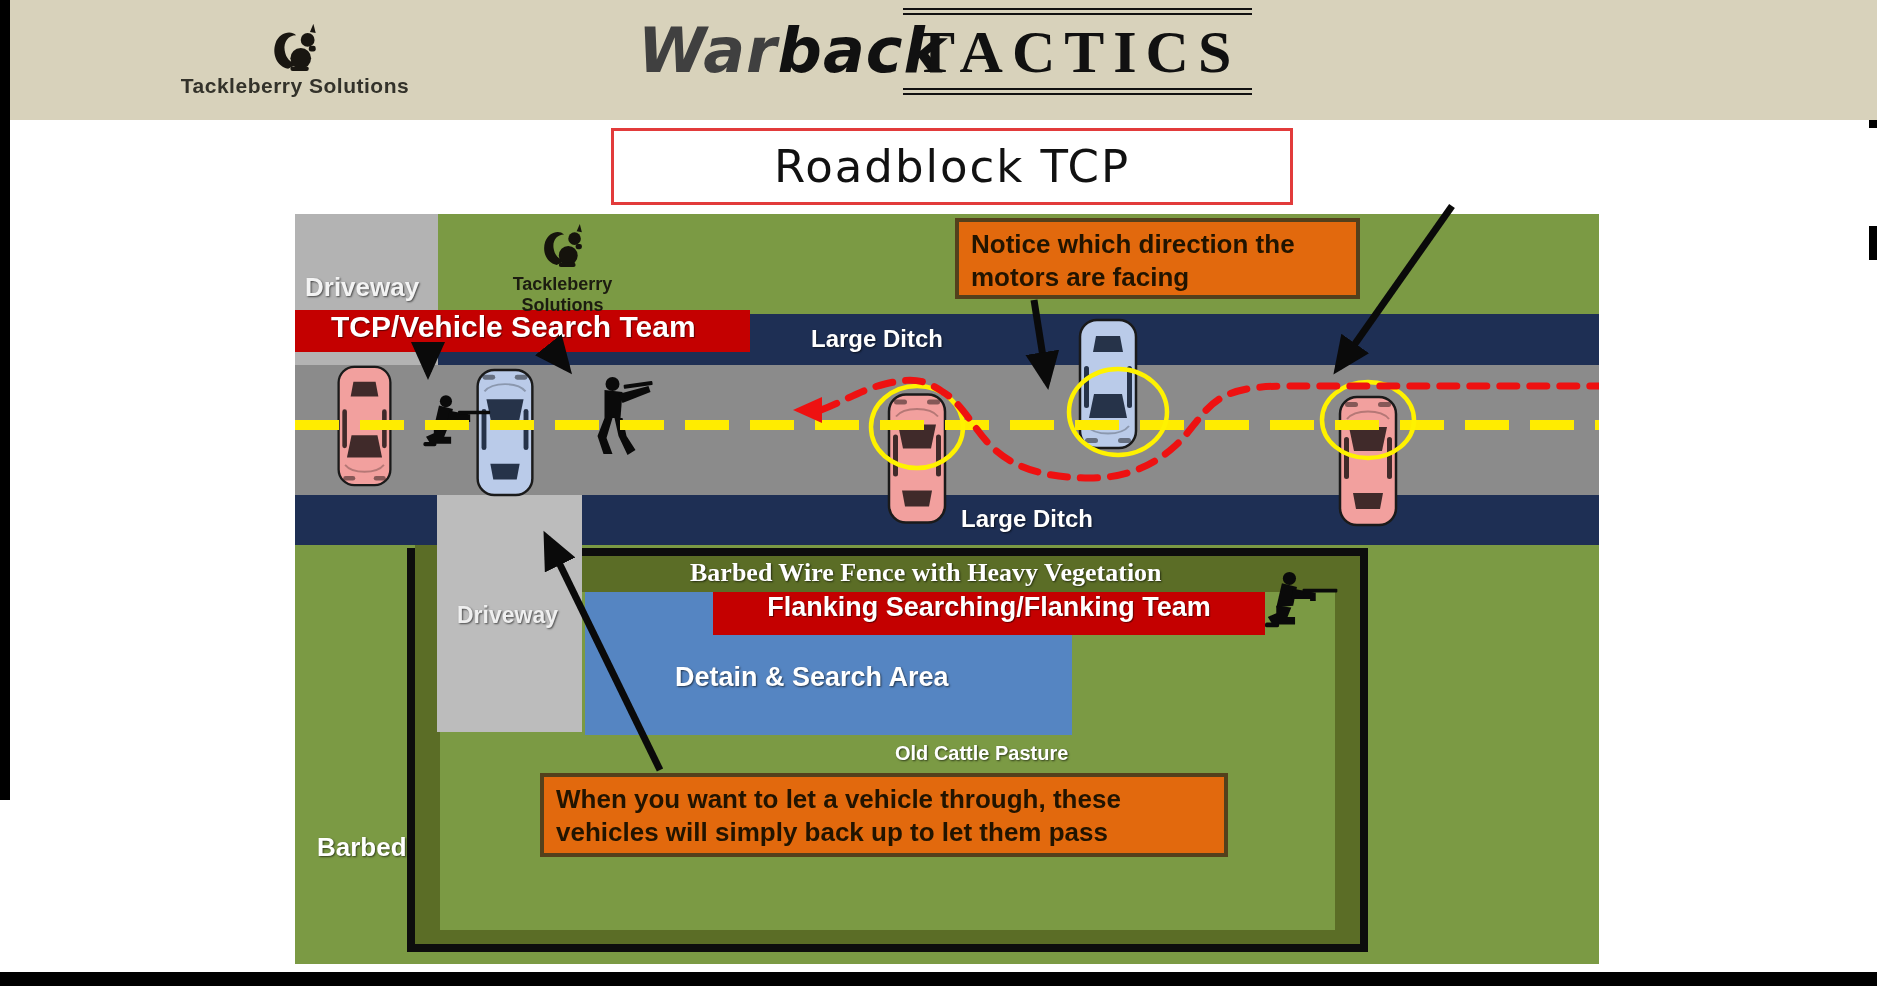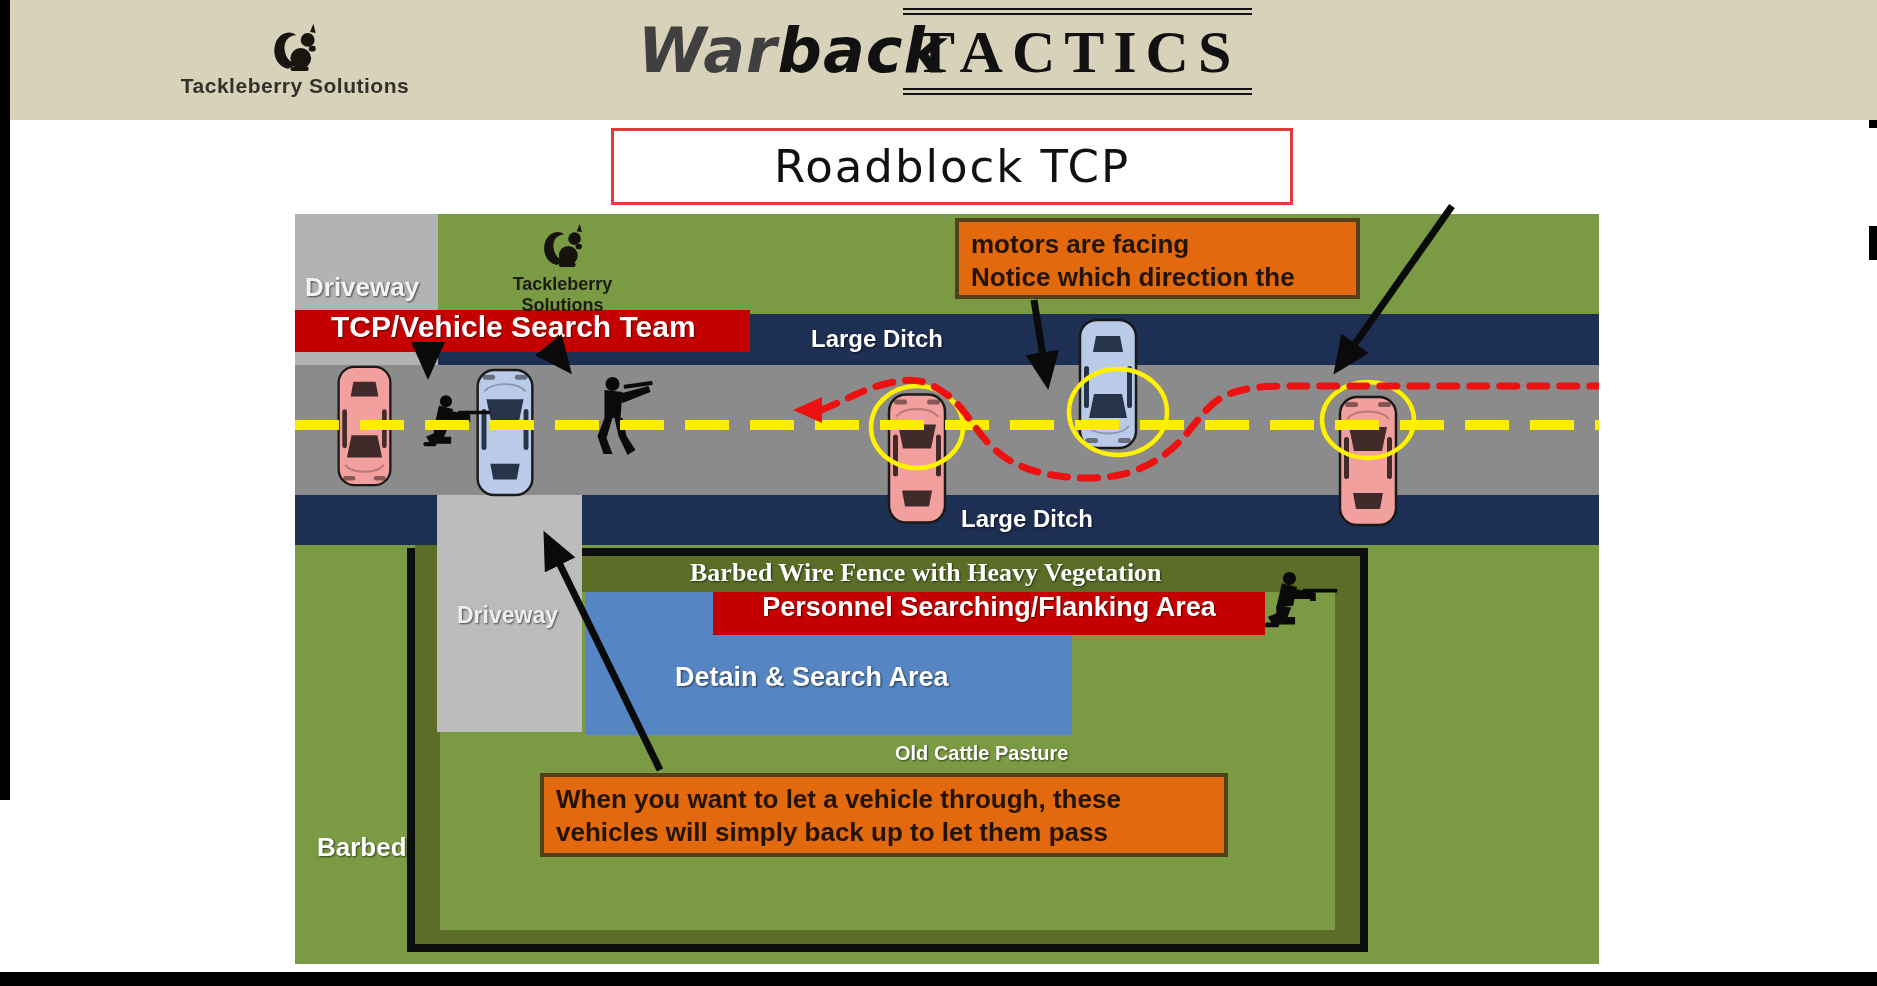--- a/index.html
+++ b/index.html
@@ -112,21 +112,21 @@
 
     <div class="abs" style="left:142px;top:281px;width:145px;height:237px;background:#bcbcbc;"></div>
 
     <div class="abs" style="left:290px;top:378px;width:487px;height:143px;background:#5585c2;"></div>
     <div class="lab abs" style="left:380px;top:448px;font-size:27px;">Detain &amp; Search Area</div>
 
     <div class="banner abs" style="left:0;top:96px;width:455px;height:42px;font-size:30px;padding-left:36px;box-sizing:border-box;">
       <span>TCP/Vehicle Search Team</span>
     </div>
     <div class="banner abs" style="left:418px;top:378px;width:552px;height:43px;font-size:27px;justify-content:center;">
-      <span>Personnel Searching/Flanking Area</span>
+      <span>Flanking Searching/Flanking Team</span>
     </div>
 
     <div class="lab abs" style="left:10px;top:58px;font-size:26px;color:#f3f3f3;">Driveway</div>
     <div class="lab abs" style="left:516px;top:111px;font-size:24px;">Large Ditch</div>
     <div class="lab abs" style="left:666px;top:291px;font-size:24px;">Large Ditch</div>
     <div class="lab abs" style="left:395px;top:344px;font-size:26px;font-family:Liberation Serif, serif;">Barbed Wire Fence with Heavy Vegetation</div>
     <div class="lab abs" style="left:162px;top:388px;font-size:23px;font-weight:600;color:#efefef;">Driveway</div>
     <div class="lab abs" style="left:22px;top:618px;font-size:26px;">Barbed</div>
     <div class="lab abs" style="left:600px;top:528px;font-size:20px;">Old Cattle Pasture</div>
 
@@ -233,22 +233,22 @@
       <polygon points="498,196 527,183 527,209" fill="#ee1111"></polygon>
 
       <line x1="133" y1="138" x2="133" y2="158" stroke="#0a0a0a" stroke-width="7" marker-end="url(#ah)"></line>
       <line x1="256" y1="134" x2="272" y2="154" stroke="#0a0a0a" stroke-width="7" marker-end="url(#ah)"></line>
       <line x1="365" y1="556" x2="252" y2="324" stroke="#0a0a0a" stroke-width="7" marker-end="url(#ah)"></line>
       <line x1="739" y1="86" x2="752" y2="168" stroke="#0a0a0a" stroke-width="7" marker-end="url(#ah)"></line>
       <line x1="1157" y1="-8" x2="1043" y2="154" stroke="#0a0a0a" stroke-width="7" marker-end="url(#ah)"></line>
     </svg>
 
     <div class="callout abs" style="left:660px;top:4px;width:405px;height:81px;font-size:26px;">
+      <div>Notice which direction the</div>
       <div>motors are facing</div>
-      <div>Notice which direction the</div>
     </div>
     <div class="callout abs" style="left:245px;top:559px;width:688px;height:84px;font-size:26px;">
       <div>When you want to let a vehicle through, these</div>
       <div>vehicles will simply back up to let them pass</div>
     </div>
 
   </div>
 </div>
 
 </body></html>

